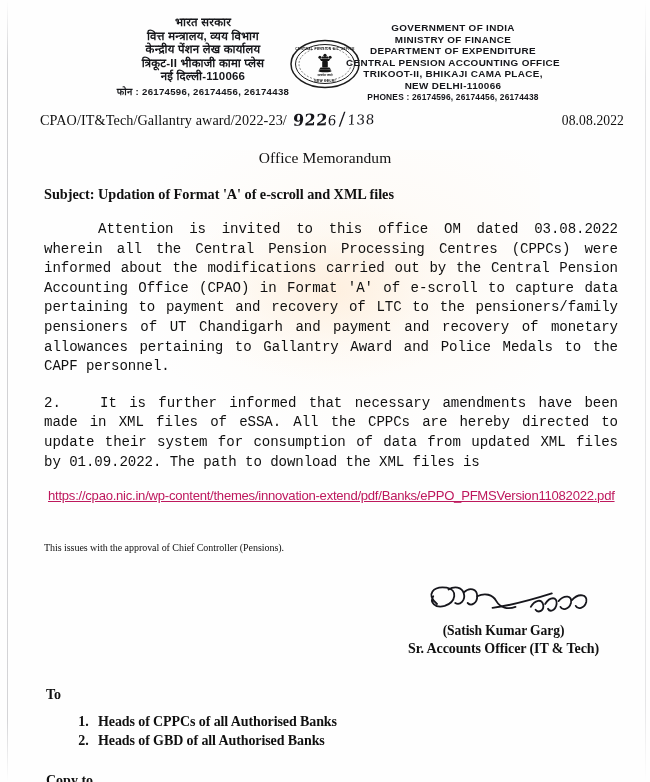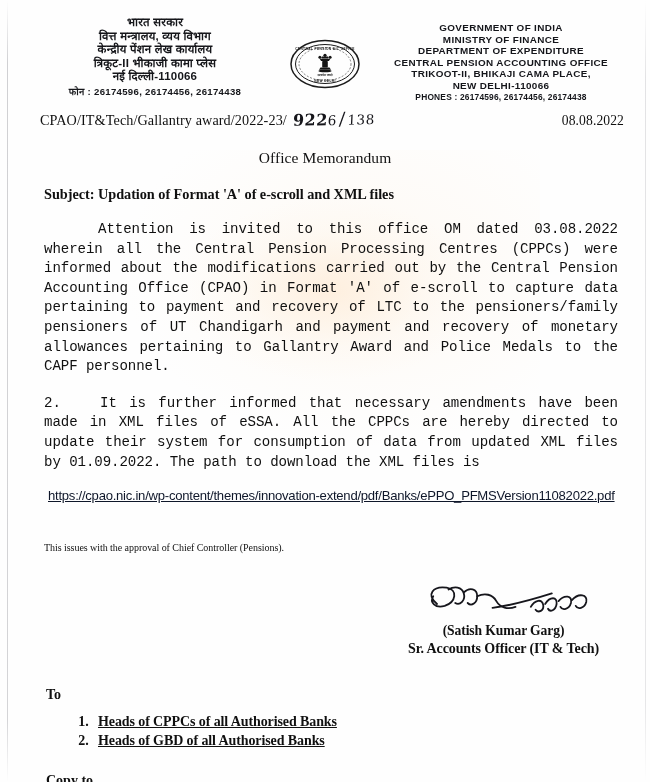--- a/index.html
+++ b/index.html
@@ -37,21 +37,21 @@
     width: 1px;
     background: linear-gradient(to bottom, rgba(180,180,180,0) 0%, rgba(175,175,180,.35) 10%, rgba(175,175,180,.3) 90%, rgba(180,180,180,0) 100%);
   }
 
   
   .header {
     position: relative;
     height: 108px;
     display: flex;
     align-items: flex-start;
-    justify-content: space-between;
+    justify-content: center;
     padding: 16px 24px 0 30px;
     box-sizing: border-box;
   }
   .hdr-hindi {
     width: 250px;
     text-align: center;
     font-family: "Liberation Sans", sans-serif;
     font-weight: bold;
     font-size: 11.5px;
     line-height: 13.6px;
@@ -150,21 +150,21 @@
   .para.p1 { text-indent: 54px; }
   .para.p2 { position: relative; padding-left: 0; }
   .p2-num {
     display: inline-block;
     width: 56px;
   }
 
   .urlline {
     margin: 22px 0 0 48px;
     font-size: 13.1px;
-    color: #0f172a;
+    color: #be185d;
     text-decoration: underline;
     font-family: "Liberation Sans", sans-serif;
     letter-spacing: -.25px;
     word-break: break-all;
   }
 
   .approval {
     margin: 38px 0 0 44px;
     font-size: 10px;
     letter-spacing: -.05px;
@@ -205,21 +205,20 @@
     font-size: 14px;
     font-weight: bold;
   }
   ol.dist {
     margin: 10px 0 0 0;
     padding-left: 92px;
     font-size: 14px;
     font-weight: bold;
     line-height: 17.6px;
     letter-spacing: -.1px;
-    text-decoration: underline;
   }
   ol.dist li { padding-left: 6px; margin-bottom: 1px; }
   ol.dist.copy { margin-top: 11px; }
 
   
   .watermark {
     position: absolute;
     left: 205px;
     top: 248px;
     width: 250px;

